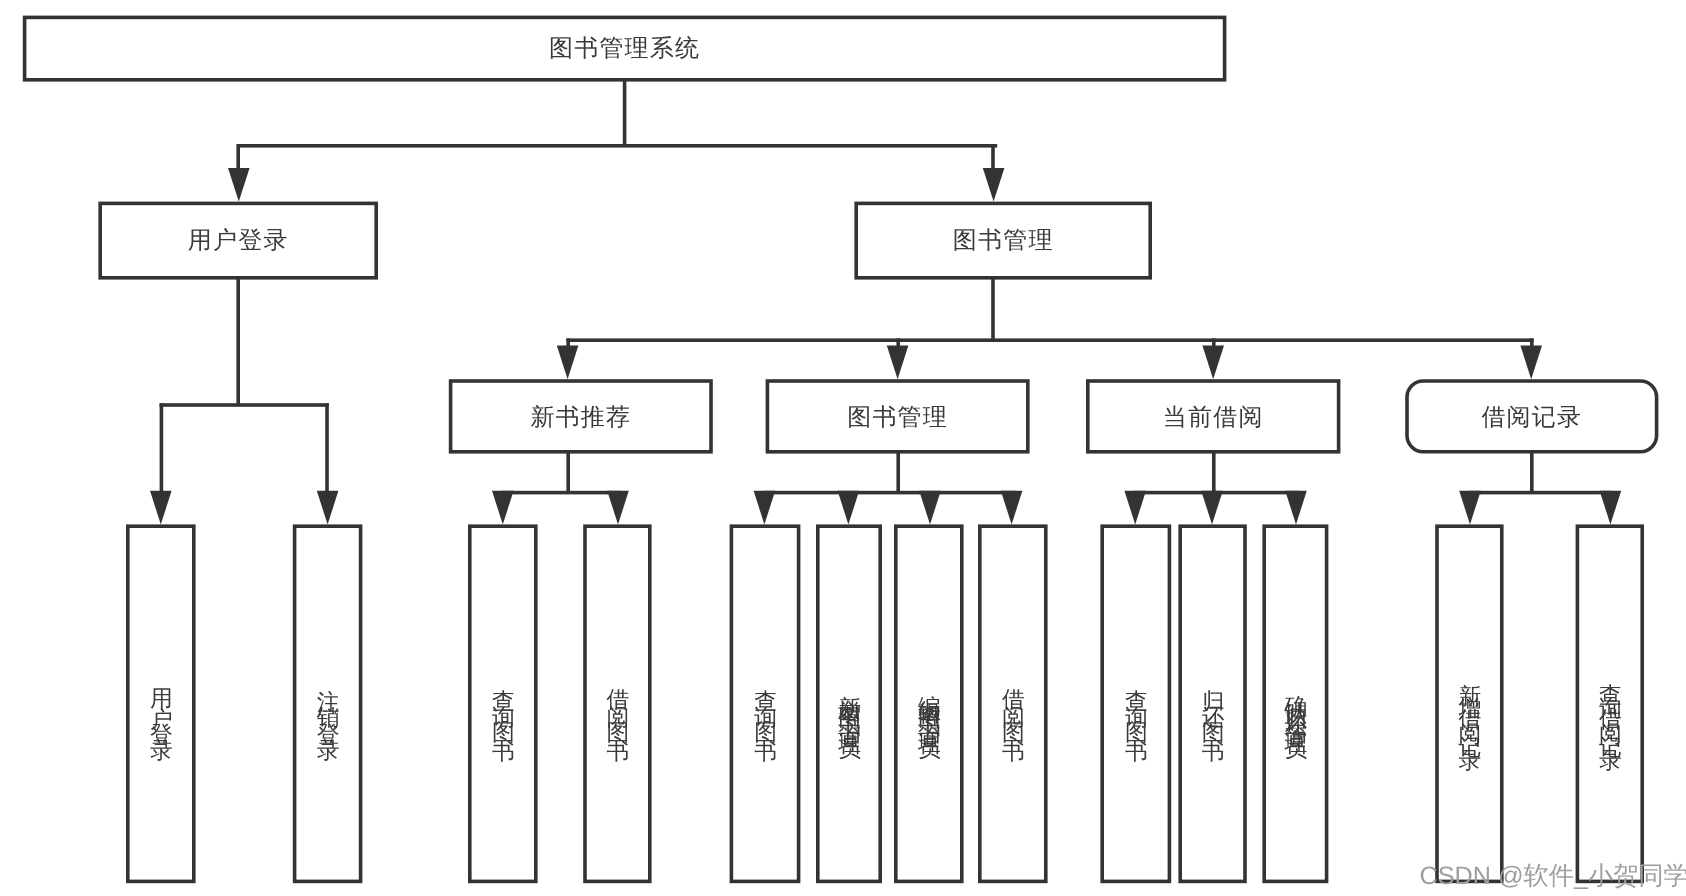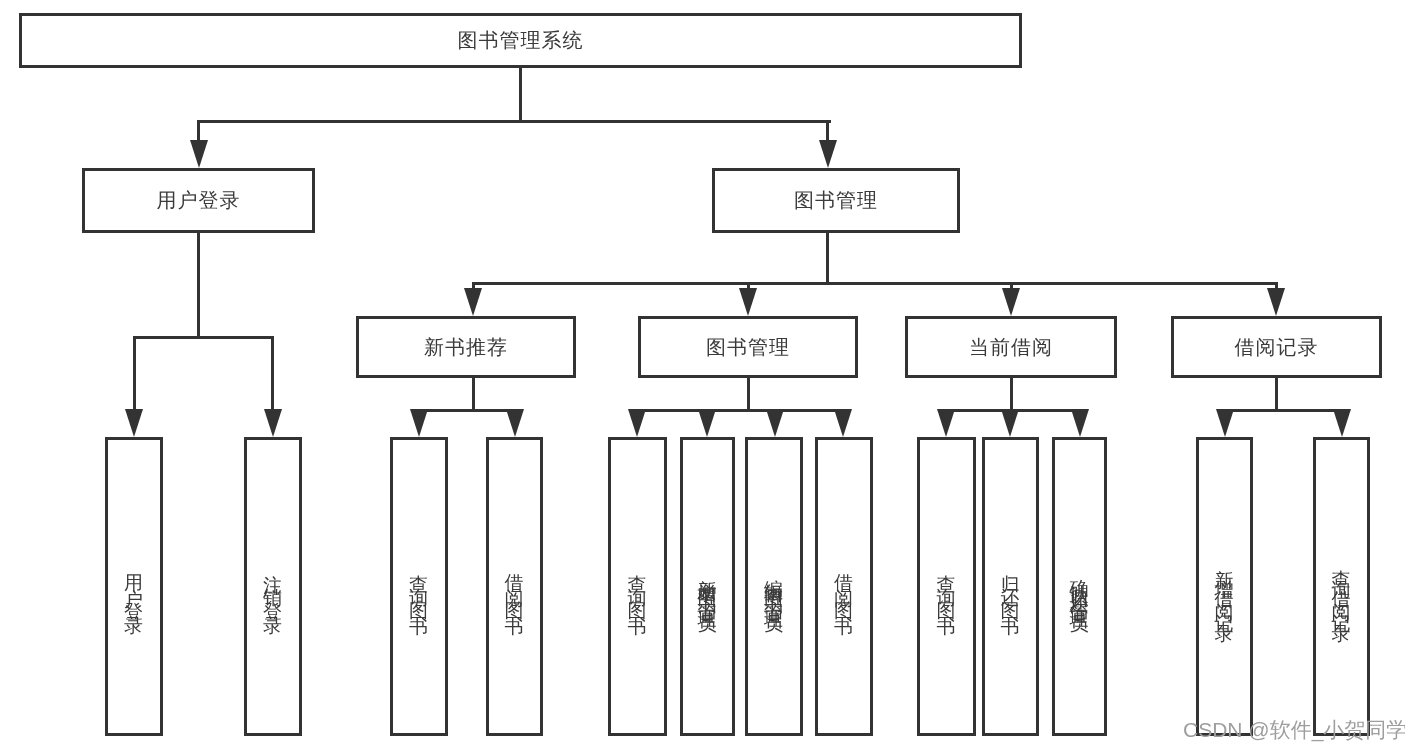--- a/index.html
+++ b/index.html
@@ -89,24 +89,24 @@
   <div class="hl" style="left:472px; top:282px; width:806px;"></div>
   <div class="vl" style="left:472px; top:282px; height:10px;"></div>
   <div class="ah" style="left:464px; top:288px;"></div>
   <div class="vl" style="left:747px; top:282px; height:10px;"></div>
   <div class="ah" style="left:739px; top:288px;"></div>
   <div class="vl" style="left:1010px; top:282px; height:10px;"></div>
   <div class="ah" style="left:1002px; top:288px;"></div>
   <div class="vl" style="left:1275px; top:282px; height:10px;"></div>
   <div class="ah" style="left:1267px; top:288px;"></div>
 
-  <div class="box" style="left:356px; top:316px; width:220px; height:62px;">新书推荐</div>
+  <div class="box" style="left:374px; top:316px; width:220px; height:62px;">新书推荐</div>
   <div class="box" style="left:638px; top:316px; width:220px; height:62px;">图书管理</div>
   <div class="box" style="left:905px; top:316px; width:212px; height:62px;">当前借阅</div>
-  <div class="box" style="left:1171px; top:316px; width:211px; height:62px;">借阅记录</div>
+  <div class="box" style="left:1171px; top:316px; width:211px; height:62px;border-radius:15px;">借阅记录</div>
 
   <div class="vl" style="left:472px; top:376px; height:35px;"></div>
   <div class="hl" style="left:418px; top:409px; width:100px;"></div>
   <div class="ah" style="left:410px; top:409px;"></div>
   <div class="ah" style="left:506px; top:409px;"></div>
 
   <div class="vl" style="left:747px; top:376px; height:35px;"></div>
   <div class="hl" style="left:636px; top:409px; width:210px;"></div>
   <div class="ah" style="left:628px; top:409px;"></div>
   <div class="ah" style="left:698px; top:409px;"></div>

